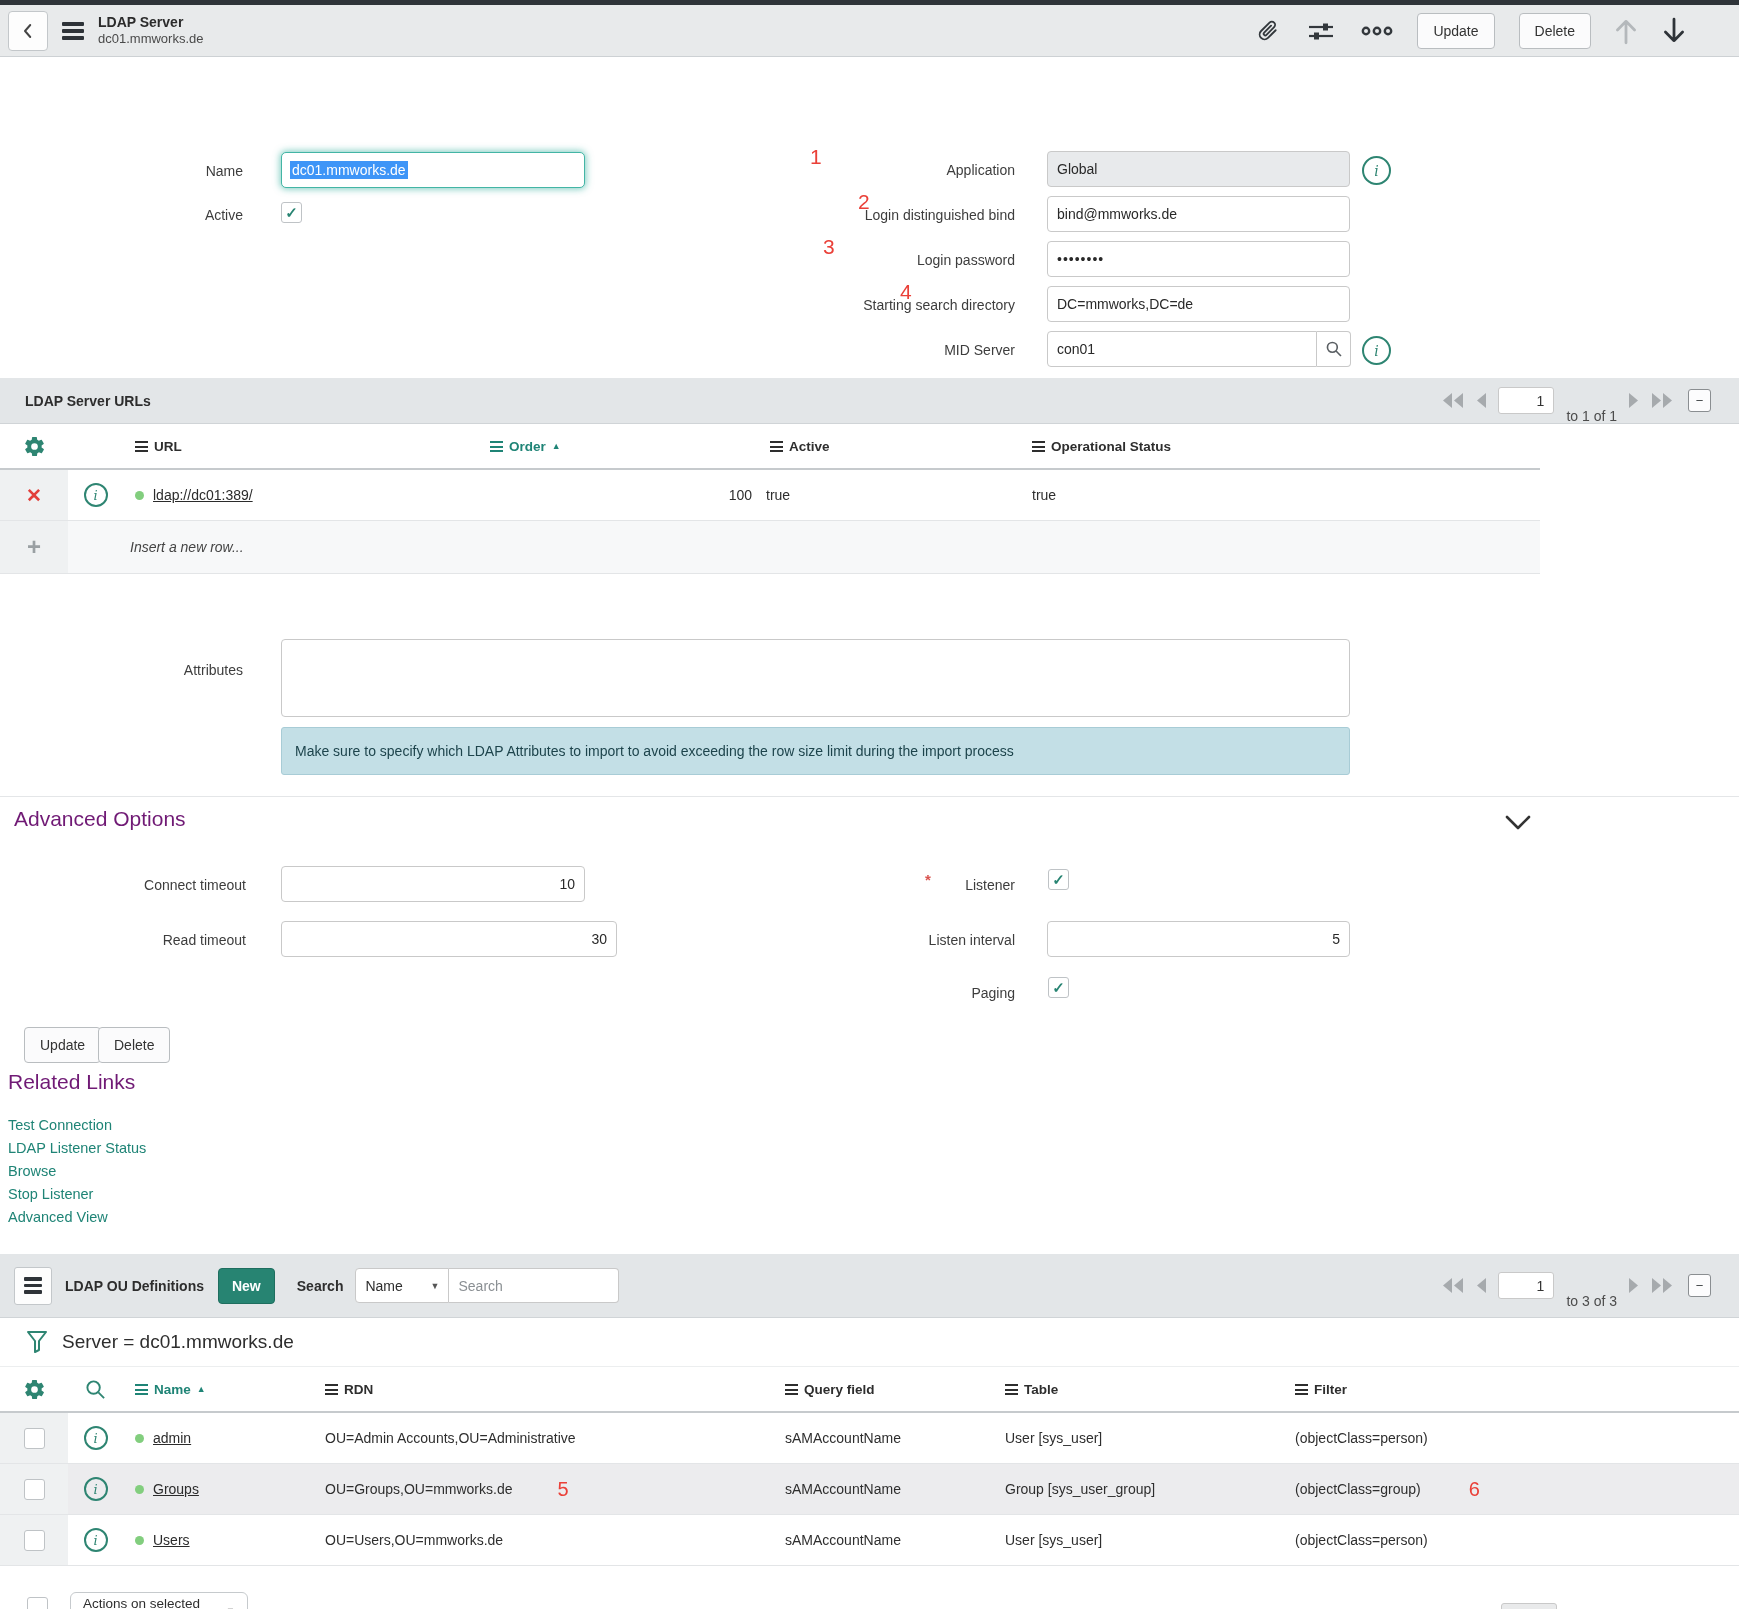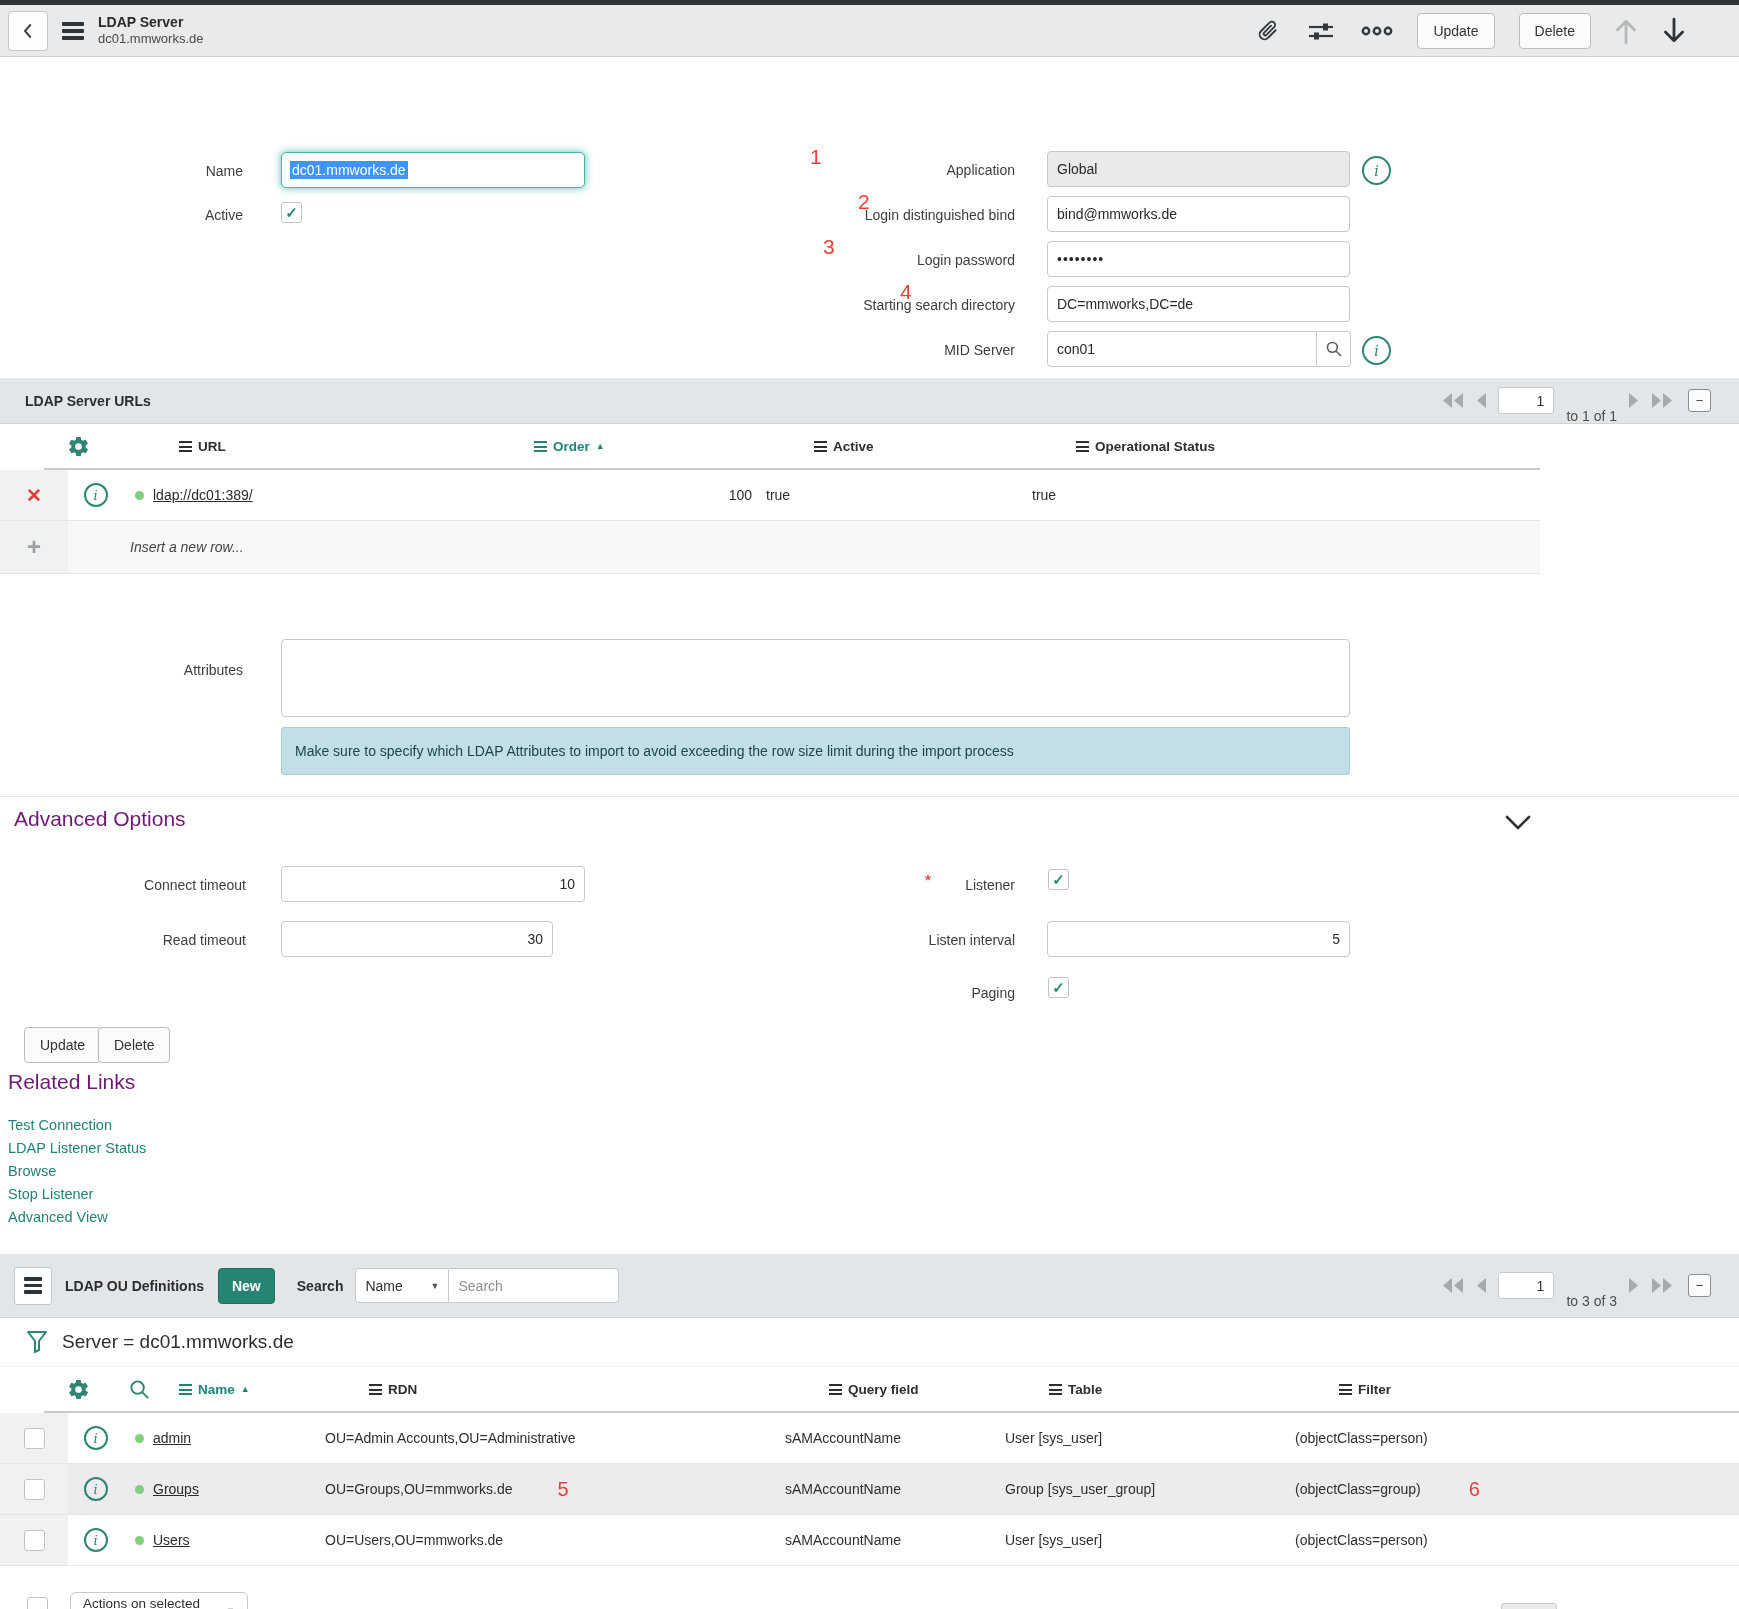--- a/index.html
+++ b/index.html
@@ -72,21 +72,21 @@
   .pg-ico svg{fill:#a6aaad;}
   .pg-input{width:56px;height:27px;border:1px solid #c9c9c9;border-radius:3px;text-align:right;
             padding:0 9px;font-family:inherit;font-size:14px;color:#333;box-sizing:border-box;}
   .pg-input.gray{background:#e9eaeb;}
   .pg-text{font-size:14px;color:#4c4c4c;margin-top:31px;}
   .min-btn{width:21px;height:21px;border:1px solid #8a8e91;border-radius:3px;background:#fcfcfd;
            display:flex;align-items:center;justify-content:center;font-size:13px;color:#3e4245;cursor:pointer;margin-left:4px;}
 
   
   .thead{display:flex;align-items:center;height:44px;border-bottom:2px solid #c6cacd;background:#fff;
-         font-size:13.5px;font-weight:bold;color:#2e2e2e;margin-left:44px;}
+         font-size:13.5px;font-weight:bold;color:#2e2e2e;}
   .trow{display:flex;align-items:center;height:50px;border-bottom:1px solid #e3e5e7;font-size:14px;background:#fff;}
   .cell{box-sizing:border-box;padding-left:12px;display:flex;align-items:center;height:100%;}
   .c-act{width:68px;padding:0;justify-content:center;}
   .c-info{width:55px;padding:0;justify-content:center;}
   .trow .c-act{background:#eff1f2;}
   .bars{display:inline-block;width:13px;height:11px;margin-right:6px;flex:none;
         background:repeating-linear-gradient(to bottom,currentColor 0 2px,transparent 2px 4.5px);}
   .sorted{color:#1f8476;}
   .sort-arrow{font-size:9px;color:#1f8476;margin-left:6px;}
   .dot{width:9px;height:9px;border-radius:50%;background:#82ce7e;margin-right:9px;flex:none;}
@@ -326,21 +326,21 @@
       </svg>
 
     <div class="fl" style="left:0;width:246px;top:301px;">Connect timeout</div>
     <input class="ipt num" style="left: 281px; top: 292px; width: 304px;" value="10">
 
     <span class="req" style="left:925px;top:297px;">*</span>
     <div class="fl" style="left:700px;width:315px;top:301px;">Listener</div>
     <div class="chk on" style="left:1048px;top:295px;"></div>
 
     <div class="fl" style="left:0;width:246px;top:356px;">Read timeout</div>
-    <input class="ipt num" style="left: 281px; top: 347px; width: 272px;" value="30">
+    <input class="ipt num" style="left: 281px; top: 347px; width: 336px;" value="30">
 
     <div class="fl" style="left:700px;width:315px;top:356px;">Listen interval</div>
     <input class="ipt num" style="left: 1047px; top: 347px; width: 303px;" value="5">
 
     <div class="fl" style="left:700px;width:315px;top:409px;">Paging</div>
     <div class="chk on" style="left:1048px;top:403px;"></div>
 
     <button class="btn" style="position:absolute;left:24px;top:453px;">Update</button>
     <button class="btn" style="position:absolute;left:98px;top:453px;">Delete</button>
 

